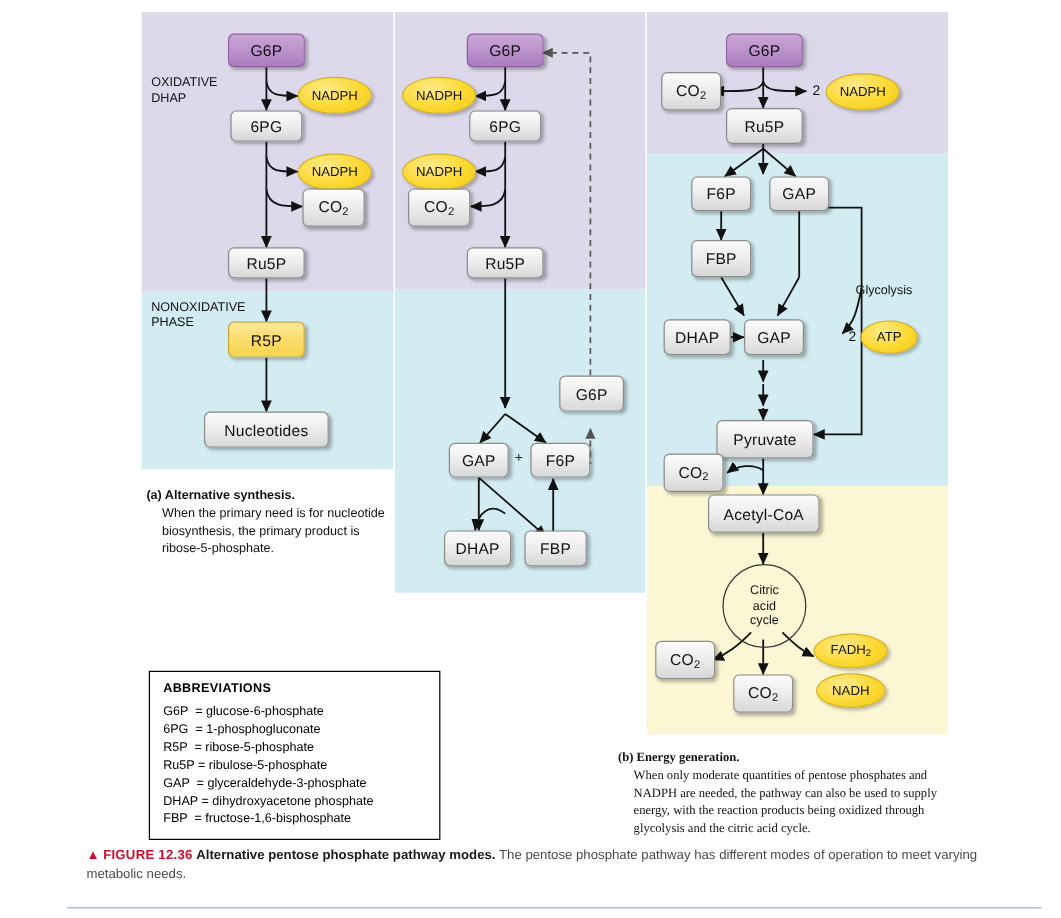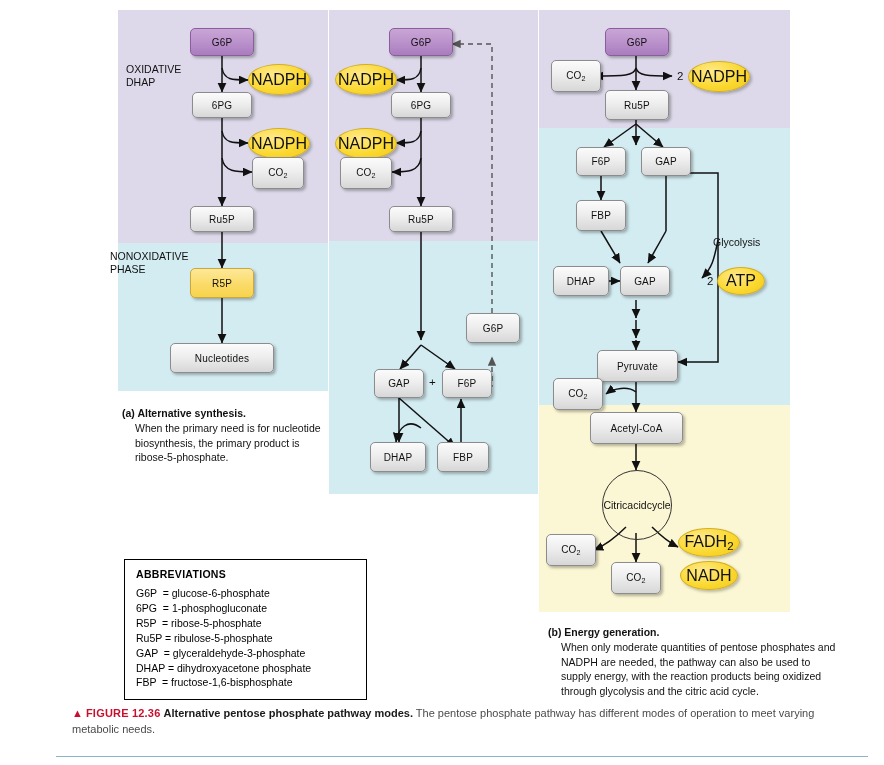--- a/index.html
+++ b/index.html
@@ -21,48 +21,48 @@
   .vsep { position:absolute; width:1px; background:#ffffff; }
 
   
   .node {
     position: absolute;
     border-radius: 5px;
     border: 1px solid #8c8c8c;
     background: linear-gradient(180deg,#fbfbfb 0%, #eeeeee 45%, #d7d7d7 100%);
     box-shadow: 2px 2px 3px rgba(0,0,0,0.28);
     display: flex; align-items: center; justify-content: center;
-    font-size: 10px; color: #111;
+    font-size: 13px; color: #111;
     letter-spacing: .2px;
     z-index: 5;
   }
   .node.g6p {
     border: 1px solid #8a5d9c;
     background: linear-gradient(180deg,#c9a6d6 0%, #bb92cc 50%, #a97cbe 100%);
   }
   .node.r5p {
     border: 1px solid #c9a83c;
     background: linear-gradient(180deg,#fde89a 0%, #fbdc6c 50%, #f7d34c 100%);
   }
   .oval {
     position: absolute;
     border-radius: 50%;
     border: 1px solid #d2ae25;
     background: radial-gradient(ellipse at 38% 32%, #ffe98c 0%, #fbd931 55%, #f2c81c 100%);
     box-shadow: 2px 2px 3px rgba(0,0,0,0.25);
     display:flex; align-items:center; justify-content:center;
-    font-size: 16px; color:#111;
+    font-size: 11px; color:#111;
     z-index: 5;
   }
   .circ {
     position:absolute;
     border-radius:50%;
     border:1px solid #333;
     background: transparent;
-    display:flex; flex-direction:row;
+    display:flex; flex-direction:column;
     align-items:center; justify-content:center;
     font-size:10.5px; line-height:1.18; color:#111;
     z-index:4;
   }
   sub { font-size: 0.72em; vertical-align: -0.25em; }
 
   
   .lbl { position:absolute; font-size:10.5px; color:#111; line-height:1.25; z-index:6; white-space:pre-line; }
   .coef { position:absolute; font-size:11.5px; color:#111; z-index:6; }
 
@@ -197,21 +197,21 @@
     </div>
   <div class="node r5p" style="left:190px; top:268px; width:64px; height:30px;">
       <span>R5P</span>
     </div>
   <div class="node" style="left:170px; top:343px; width:104px; height:30px;">
       <span>Nucleotides</span>
     </div>
 
   <div class="lbl" style="left:126px; top:63px;">OXIDATIVE
 DHAP</div>
-  <div class="lbl" style="left:110px; top:250px;">NONOXIDATIVE
+  <div class="lbl" style="left:126px; top:250px;">NONOXIDATIVE
 PHASE</div>
 
   <div class="node g6p" style="left:389px; top:28px; width:64px; height:28px;">
       <span>G6P</span>
     </div>
   <div class="oval" style="left:335px; top:64px; width:62px; height:31px;">
       <span>NADPH</span>
     </div>
   <div class="node" style="left:391px; top:92px; width:60px; height:26px;">
       <span>6PG</span>
@@ -307,21 +307,21 @@
   <div class="oval" style="left:680px; top:561px; width:58px; height:29px;">
       <span>NADH</span>
     </div>
 
   <div class="cap" style="left:122px; top:406px; width:212px;">
     <b><span>(a)</span> <span>Alternative synthesis.</span></b>
     <span class="body">When the primary need is for nucleotide biosynthesis, the primary product is ribose-5-phosphate.</span>
   </div>
 
 
-  <div class="cap" style="left:548px; top:625px; width:290px;">
+  <div class="cap" style="left:515px; top:625px; width:290px;font-family:Liberation Serif, serif;">
     <b><span>(b)</span> <span>Energy generation.</span></b>
     <span class="body">When only moderate quantities of pentose phosphates and NADPH are needed, the pathway can also be used to supply energy, with the reaction products being oxidized through glycolysis and the citric acid cycle.</span>
   </div>
 
   <div class="abbr" style="left:124px; top:559px; width:243px;">
     <div class="hd">ABBREVIATIONS</div>
     <div class="row">G6P  = glucose-6-phosphate</div>
     <div class="row">6PG  = 1-phosphogluconate</div>
     <div class="row">R5P  = ribose-5-phosphate</div>
     <div class="row">Ru5P = ribulose-5-phosphate</div>

